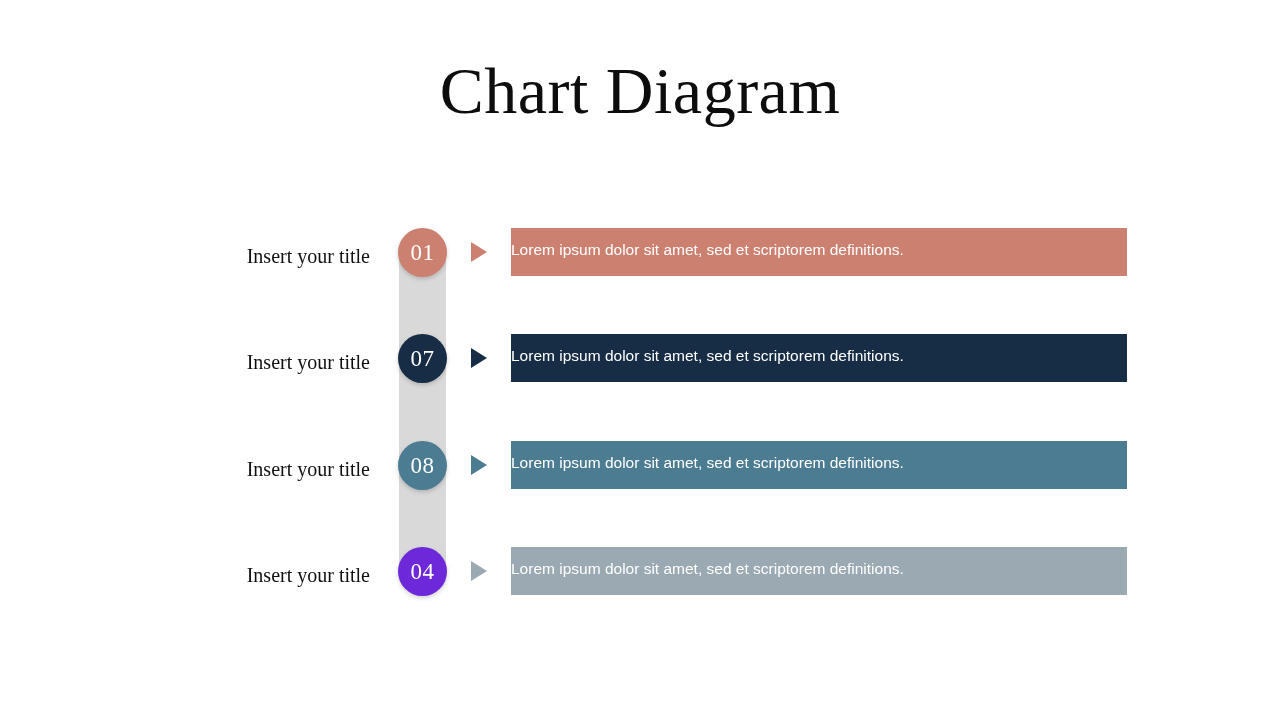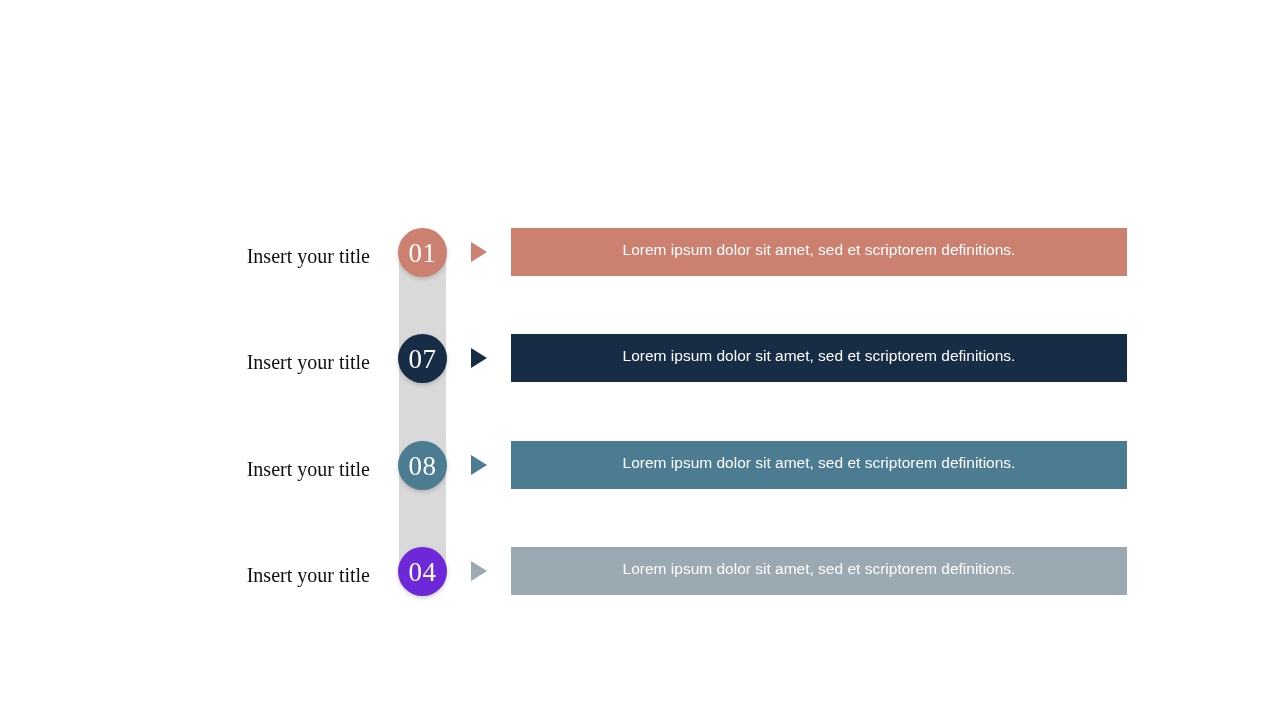--- a/index.html
+++ b/index.html
@@ -80,21 +80,21 @@
     box-shadow: 0 2px 4px rgba(0,0,0,0.18);
   }
 
   .row-circle-label {
     display: block;
     width: 49px;
     height: 49px;
     line-height: 50px;
     text-align: center;
     font-family: "Liberation Serif", serif;
-    font-size: 27px;
+    font-size: 23px;
     font-weight: 400;
     color: #ffffff;
     letter-spacing: 0.5px;
   }
 
   .row-arrow {
     position: absolute;
     left: 471px;
     top: 14px;
     width: 0;
@@ -108,34 +108,35 @@
     position: absolute;
     left: 511px;
     top: 0px;
     width: 616px;
     height: 48px;
   }
 
   .row-bar-text {
     display: block;
     width: 616px;
-    text-align: center;
+    text-align: left;
     line-height: 44px;
     font-family: "Liberation Sans", sans-serif;
     font-size: 15.5px;
     font-weight: 400;
     color: #ffffff;
     white-space: nowrap;
   }
 </style>
 </head>
 <body style="background: rgb(255, 255, 255);">
 
 <div id="slide">
 
+  <div id="page-title">Chart Diagram</div>
 
   <div id="timeline-track" style="background: rgb(217, 217, 217);"></div>
 
   <div class="row" style="top:228px;">
     <div class="row-title">Insert your title</div>
     <div class="row-circle" style="background: rgb(204, 128, 112);">
       <span class="row-circle-label">01</span>
     </div>
     <div class="row-arrow" style="border-left-color: rgb(204, 128, 112);"></div>
     <div class="row-bar" style="background: rgb(204, 128, 112);">

